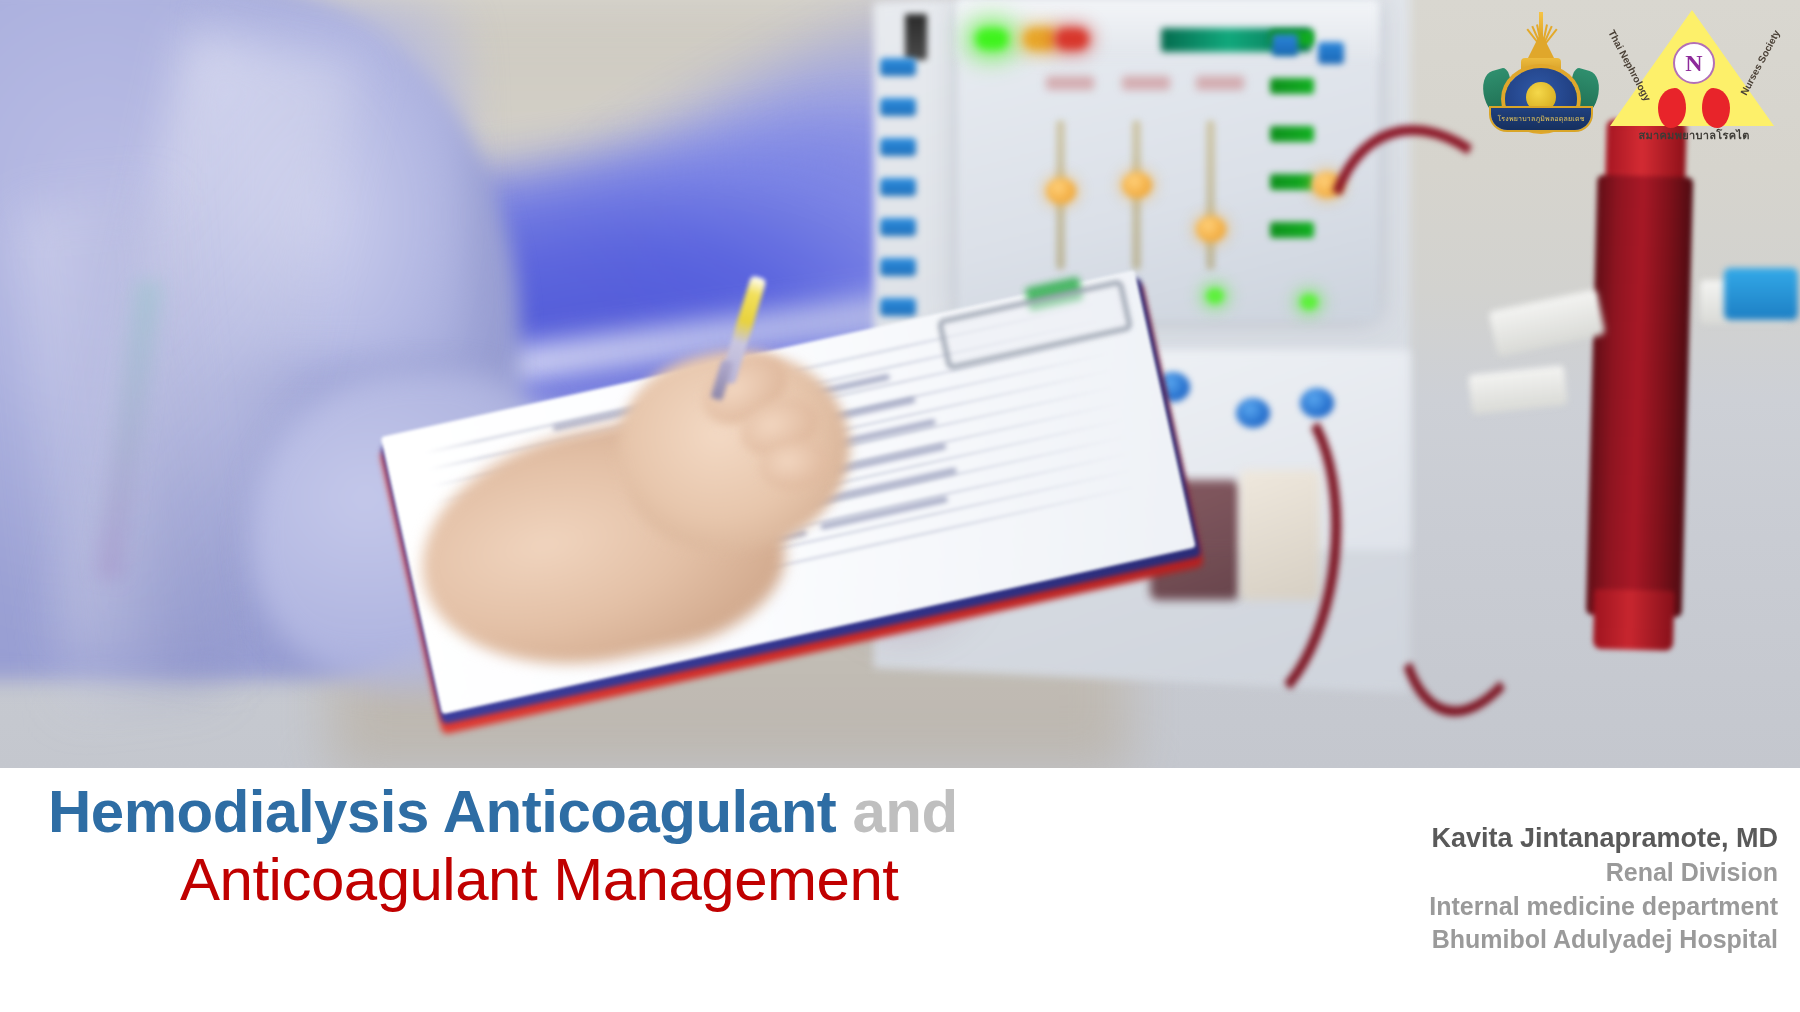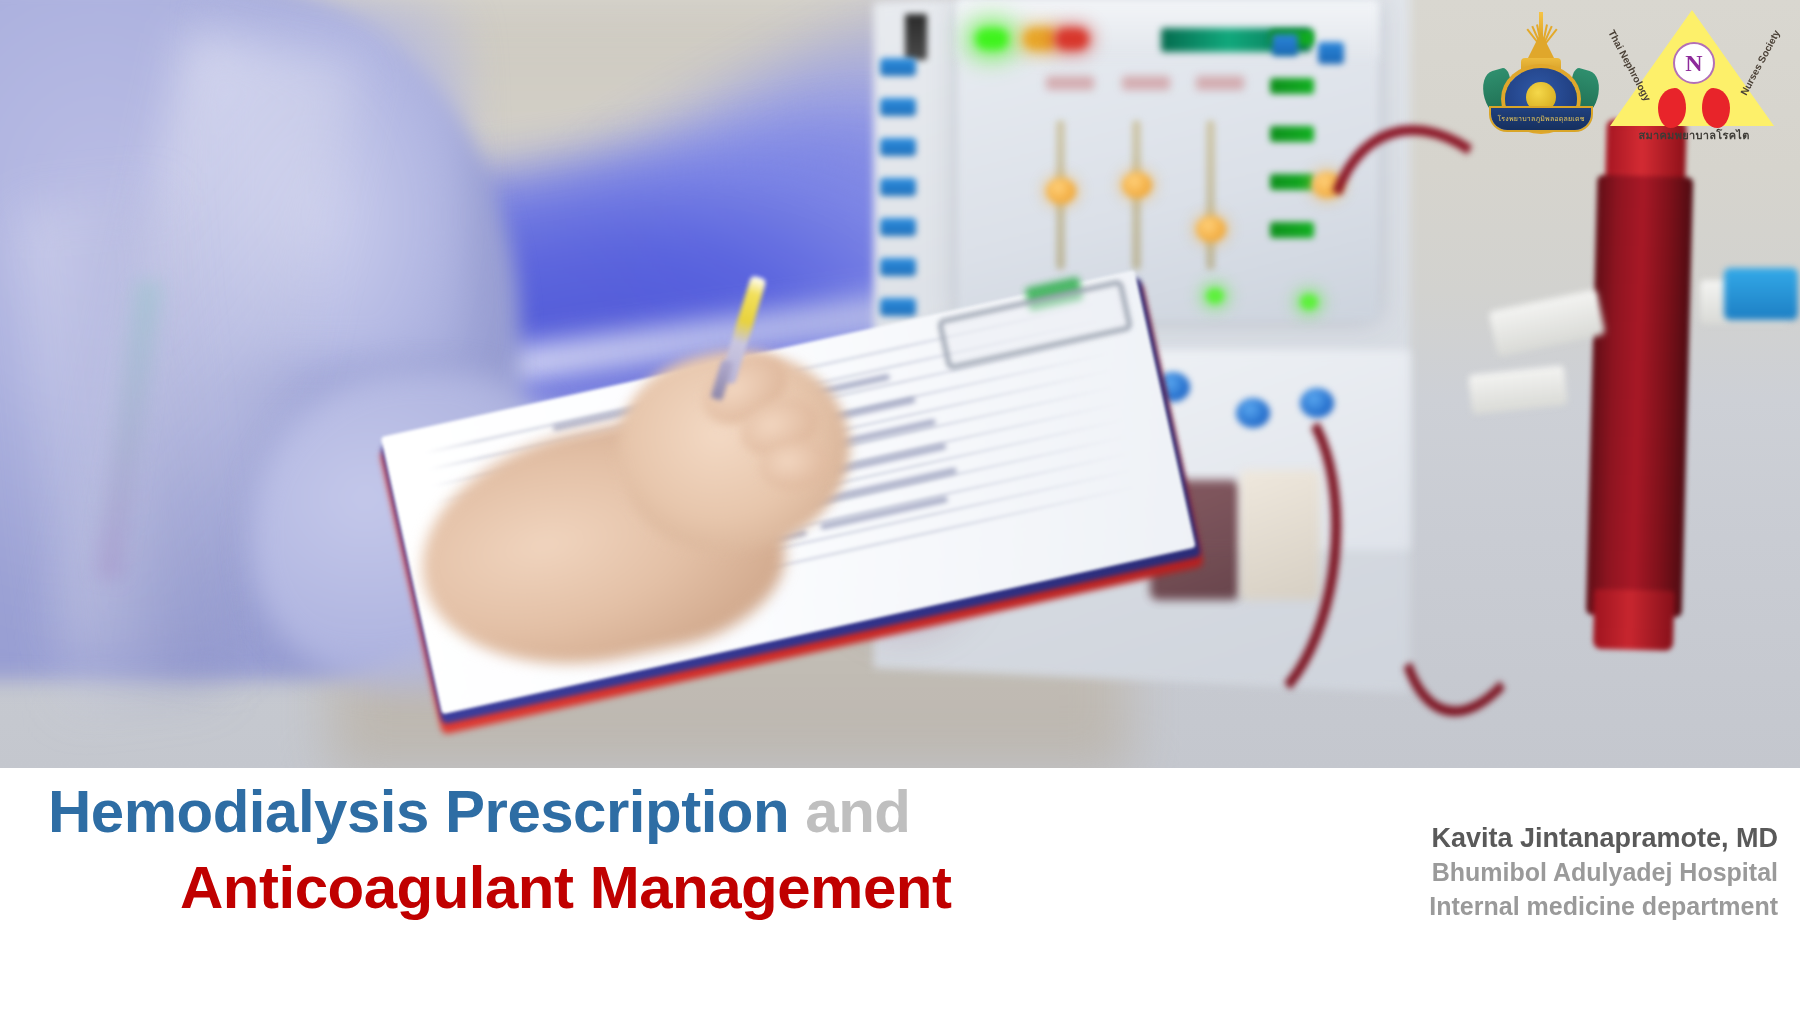--- a/index.html
+++ b/index.html
@@ -439,22 +439,22 @@
   }
   .title-block { position:absolute; left:0; top:0; width:1180px; }
   .title-line1 {
     margin-top:12px;
     font-size:60px; font-weight:700; line-height:1.06;
     letter-spacing:-0.5px; white-space:nowrap; padding-left:48px;
   }
   .t-blue { color:#2E6DA4; }
   .t-grey { color:#BFBFBF; }
   .title-line2 {
-    margin-top:12px;
-    font-size:60px; font-weight:700; line-height:1.06;
+    margin-top:4px;
+    font-size:60px; font-weight:400; line-height:1.06;
     color:#C00000; letter-spacing:-0.5px; white-space:nowrap;
     padding-left:180px;
   }
 
   .author-block {
     position:absolute; right:22px; top:18px; width:560px;
     text-align:right;
     margin-top:34px;
   }
   .author-name {
@@ -645,26 +645,27 @@
       </div>
 
     </div>
 
   </div>
 
   <div class="textband">
 
     <div class="title-block">
       <div class="title-line1">
-        <span class="t-blue">Hemodialysis Prescription</span><span>&nbsp;</span><span class="t-grey">and</span>
+        <span class="t-blue">Hemodialysis Anticoagulant</span><span>&nbsp;</span><span class="t-grey">and</span>
       </div>
       <div class="title-line2">Anticoagulant Management</div>
     </div>
 
     <div class="author-block">
       <div class="author-name">Kavita Jintanapramote, MD</div>
+      <div class="aff">Renal Division</div>
+      <div class="aff">Internal medicine department</div>
       <div class="aff">Bhumibol Adulyadej Hospital</div>
-      <div class="aff">Internal medicine department</div>
     </div>
 
   </div>
 
 </div>
 
 </body></html>

